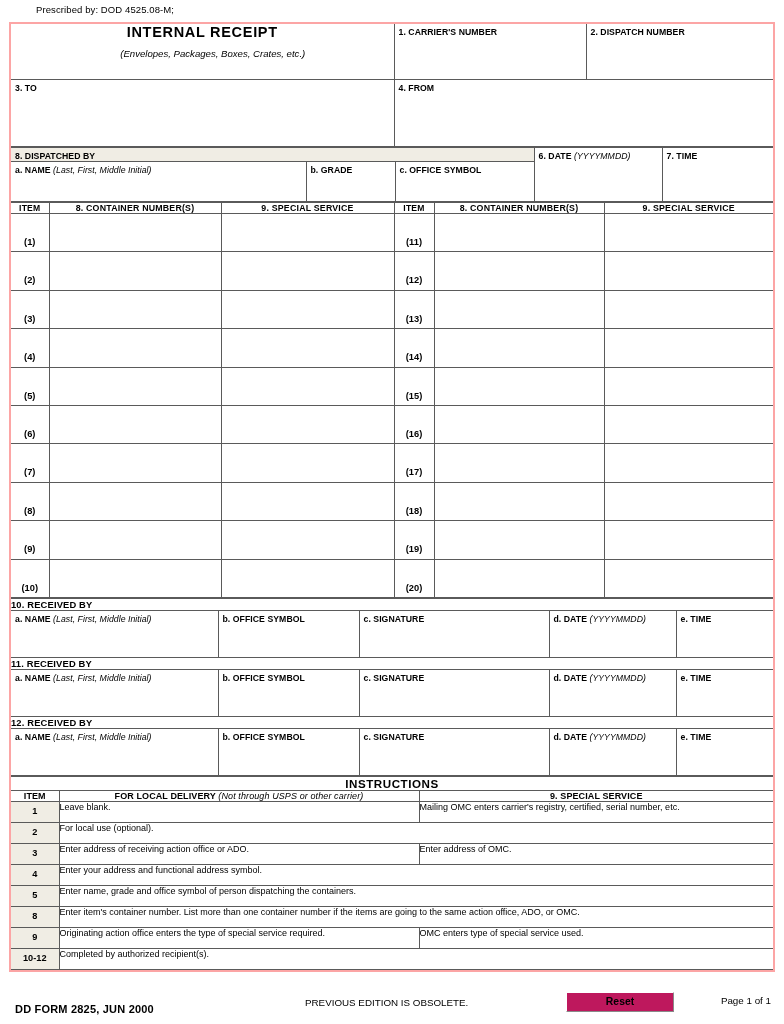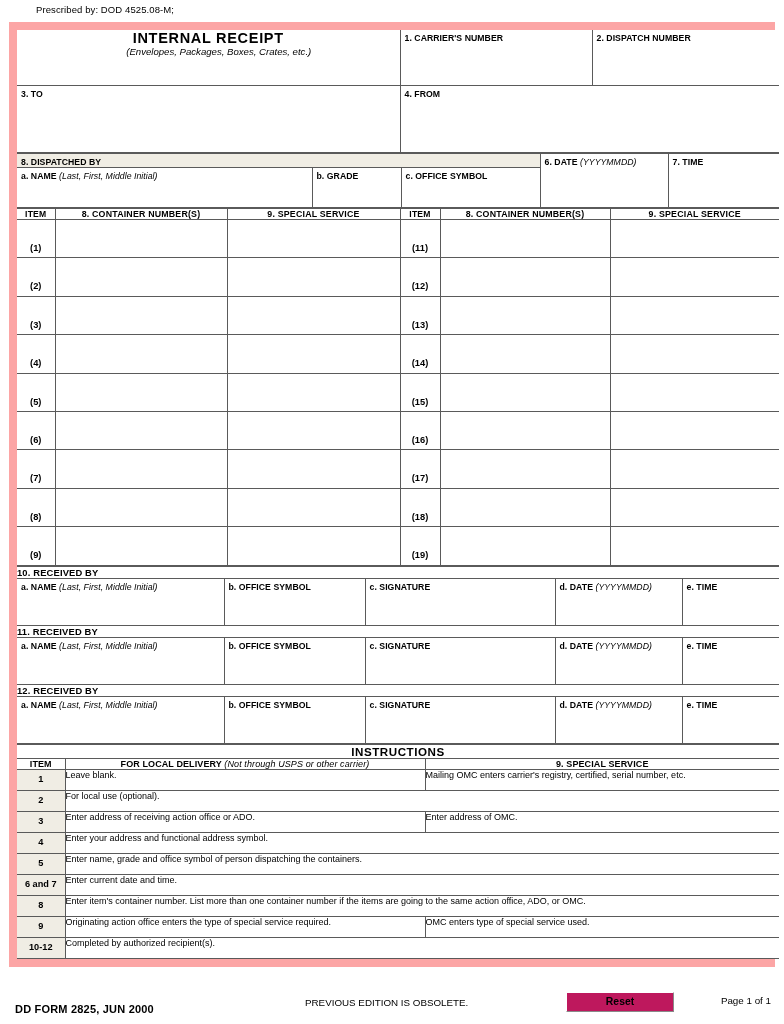--- a/index.html
+++ b/index.html
@@ -28,21 +28,21 @@
     font-weight: 400;
     color: #000;
     letter-spacing: .1px;
     margin-left: 26px;
   }
   .formbox {
     position: absolute;
     left: 9px;
     top: 22px;
     width: 766px;
-    border: 8px solid #fca5a5;
+    border: 2px solid #fca5a5;
     box-sizing: border-box;
     background: #fff;
   }
   
   table.ft {
     border-collapse: collapse;
     width: 100%;
     table-layout: fixed;
   }
   table.ft td {
@@ -74,21 +74,21 @@
     padding-top: 14px;
   }
   .title-main {
     font-size: 14.5px;
     font-weight: bold;
     letter-spacing: .7px;
   }
   .title-sub {
     font-size: 9.6px;
     font-style: italic;
-    margin-top: 0;
+    margin-top: 8px;
     padding-left: 21px;
   }
   
   .items-tbl td { height: 33.4px; }
   .items-tbl .itemnum {
     font-size: 9.3px;
     font-weight: bold;
     text-align: center;
     vertical-align: bottom;
     padding-bottom: 4px;
@@ -350,20 +350,28 @@
             <td></td>
             <td class="itemnum">(18)</td>
             <td></td>
             <td class="nb-r"></td>
           </tr>
           <tr>
             <td class="itemnum nb-l">(9)</td>
             <td></td>
             <td></td>
             <td class="itemnum">(19)</td>
+            <td></td>
+            <td class="nb-r"></td>
+          </tr>
+          <tr>
+            <td class="itemnum nb-l">(10)</td>
+            <td></td>
+            <td></td>
+            <td class="itemnum">(20)</td>
             <td></td>
             <td class="nb-r"></td>
           </tr>
         </tbody>
     </table>
 
     <table class="ft rb-tbl">
       <colgroup>
         <col style="width:207px">
           <col style="width:141px">
@@ -468,24 +476,20 @@
           </tr>
           <tr class="instr-row">
             <td class="num nb-l">4</td>
             <td colspan="2" class="nb-r">Enter your address and functional address symbol.</td>
           </tr>
           <tr class="instr-row">
             <td class="num nb-l">5</td>
             <td colspan="2" class="nb-r">Enter name, grade and office symbol of person dispatching the containers.</td>
           </tr>
           <tr class="instr-row">
-            <td class="num nb-l">6 and 7</td>
-            <td colspan="2" class="nb-r">Enter current date and time.</td>
-          </tr>
-          <tr class="instr-row">
             <td class="num nb-l">8</td>
             <td colspan="2" class="nb-r">Enter item's container number. List more than one container number if the items are going to the same action office, ADO, or OMC.</td>
           </tr>
           <tr class="instr-row">
             <td class="num nb-l">9</td>
             <td>Originating action office enters the type of special service required.</td>
             <td class="nb-r">OMC enters type of special service used.</td>
           </tr>
           <tr class="instr-row">
             <td class="num nb-l">10-12</td>

